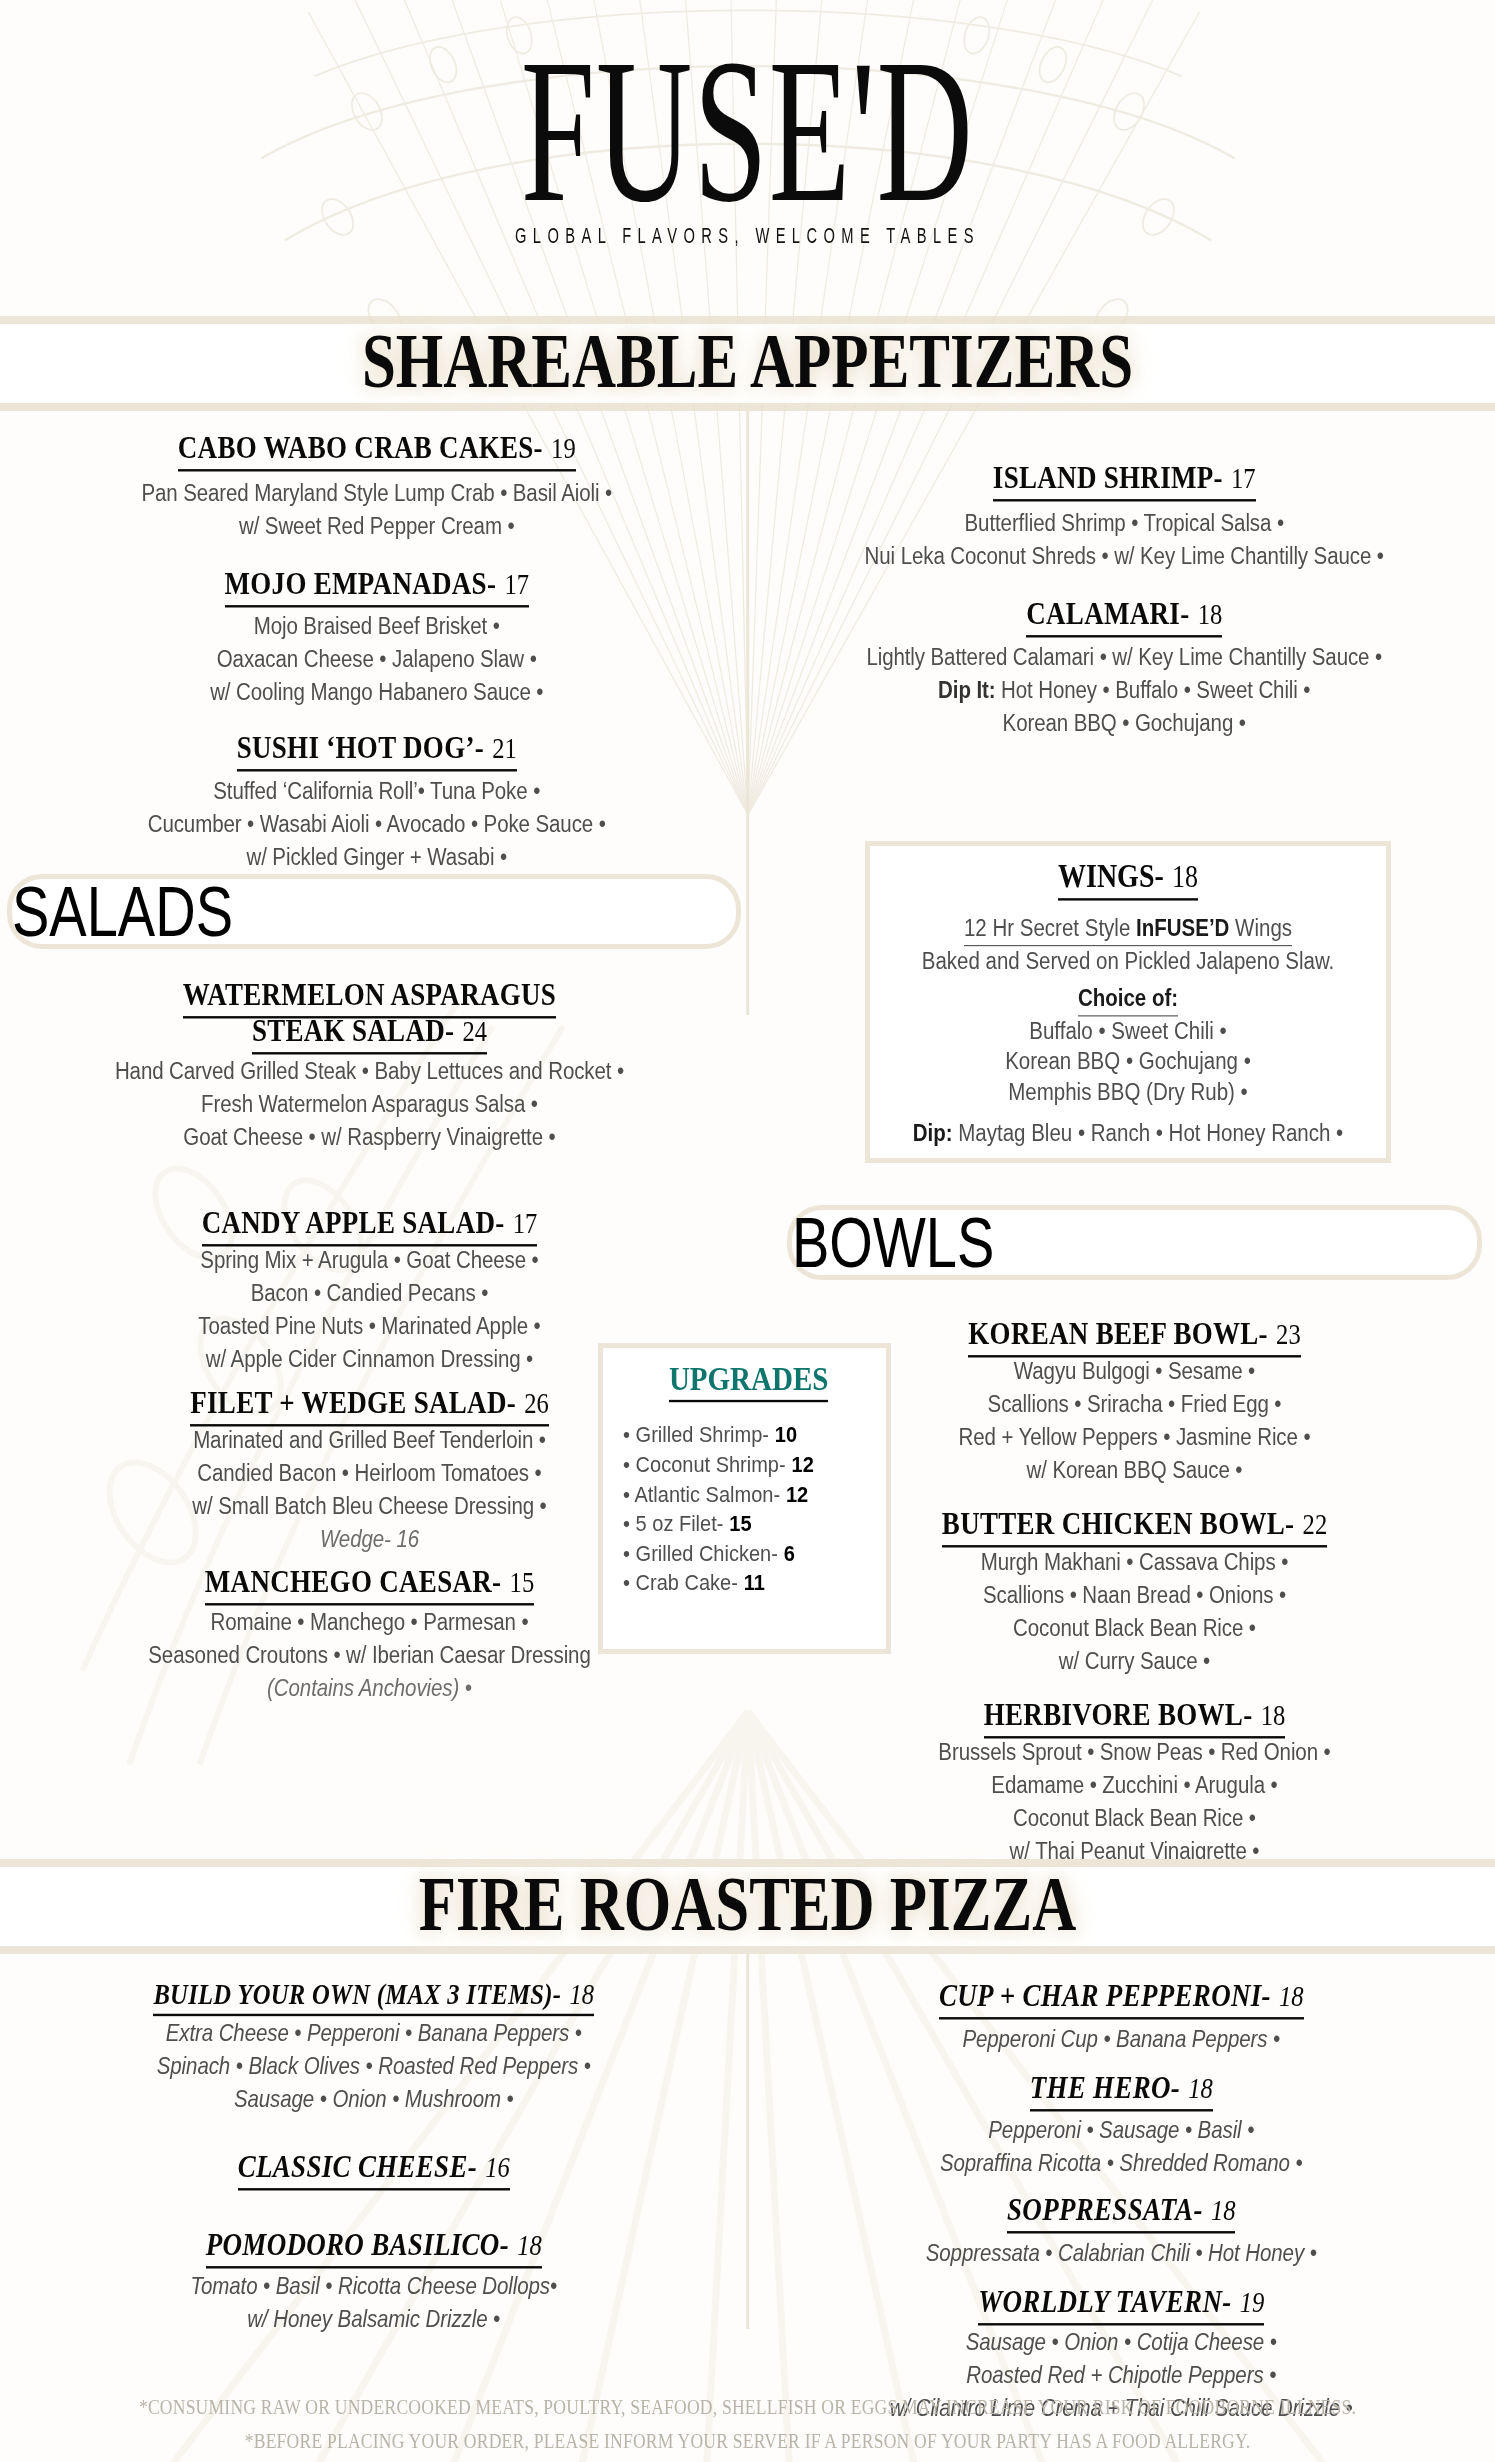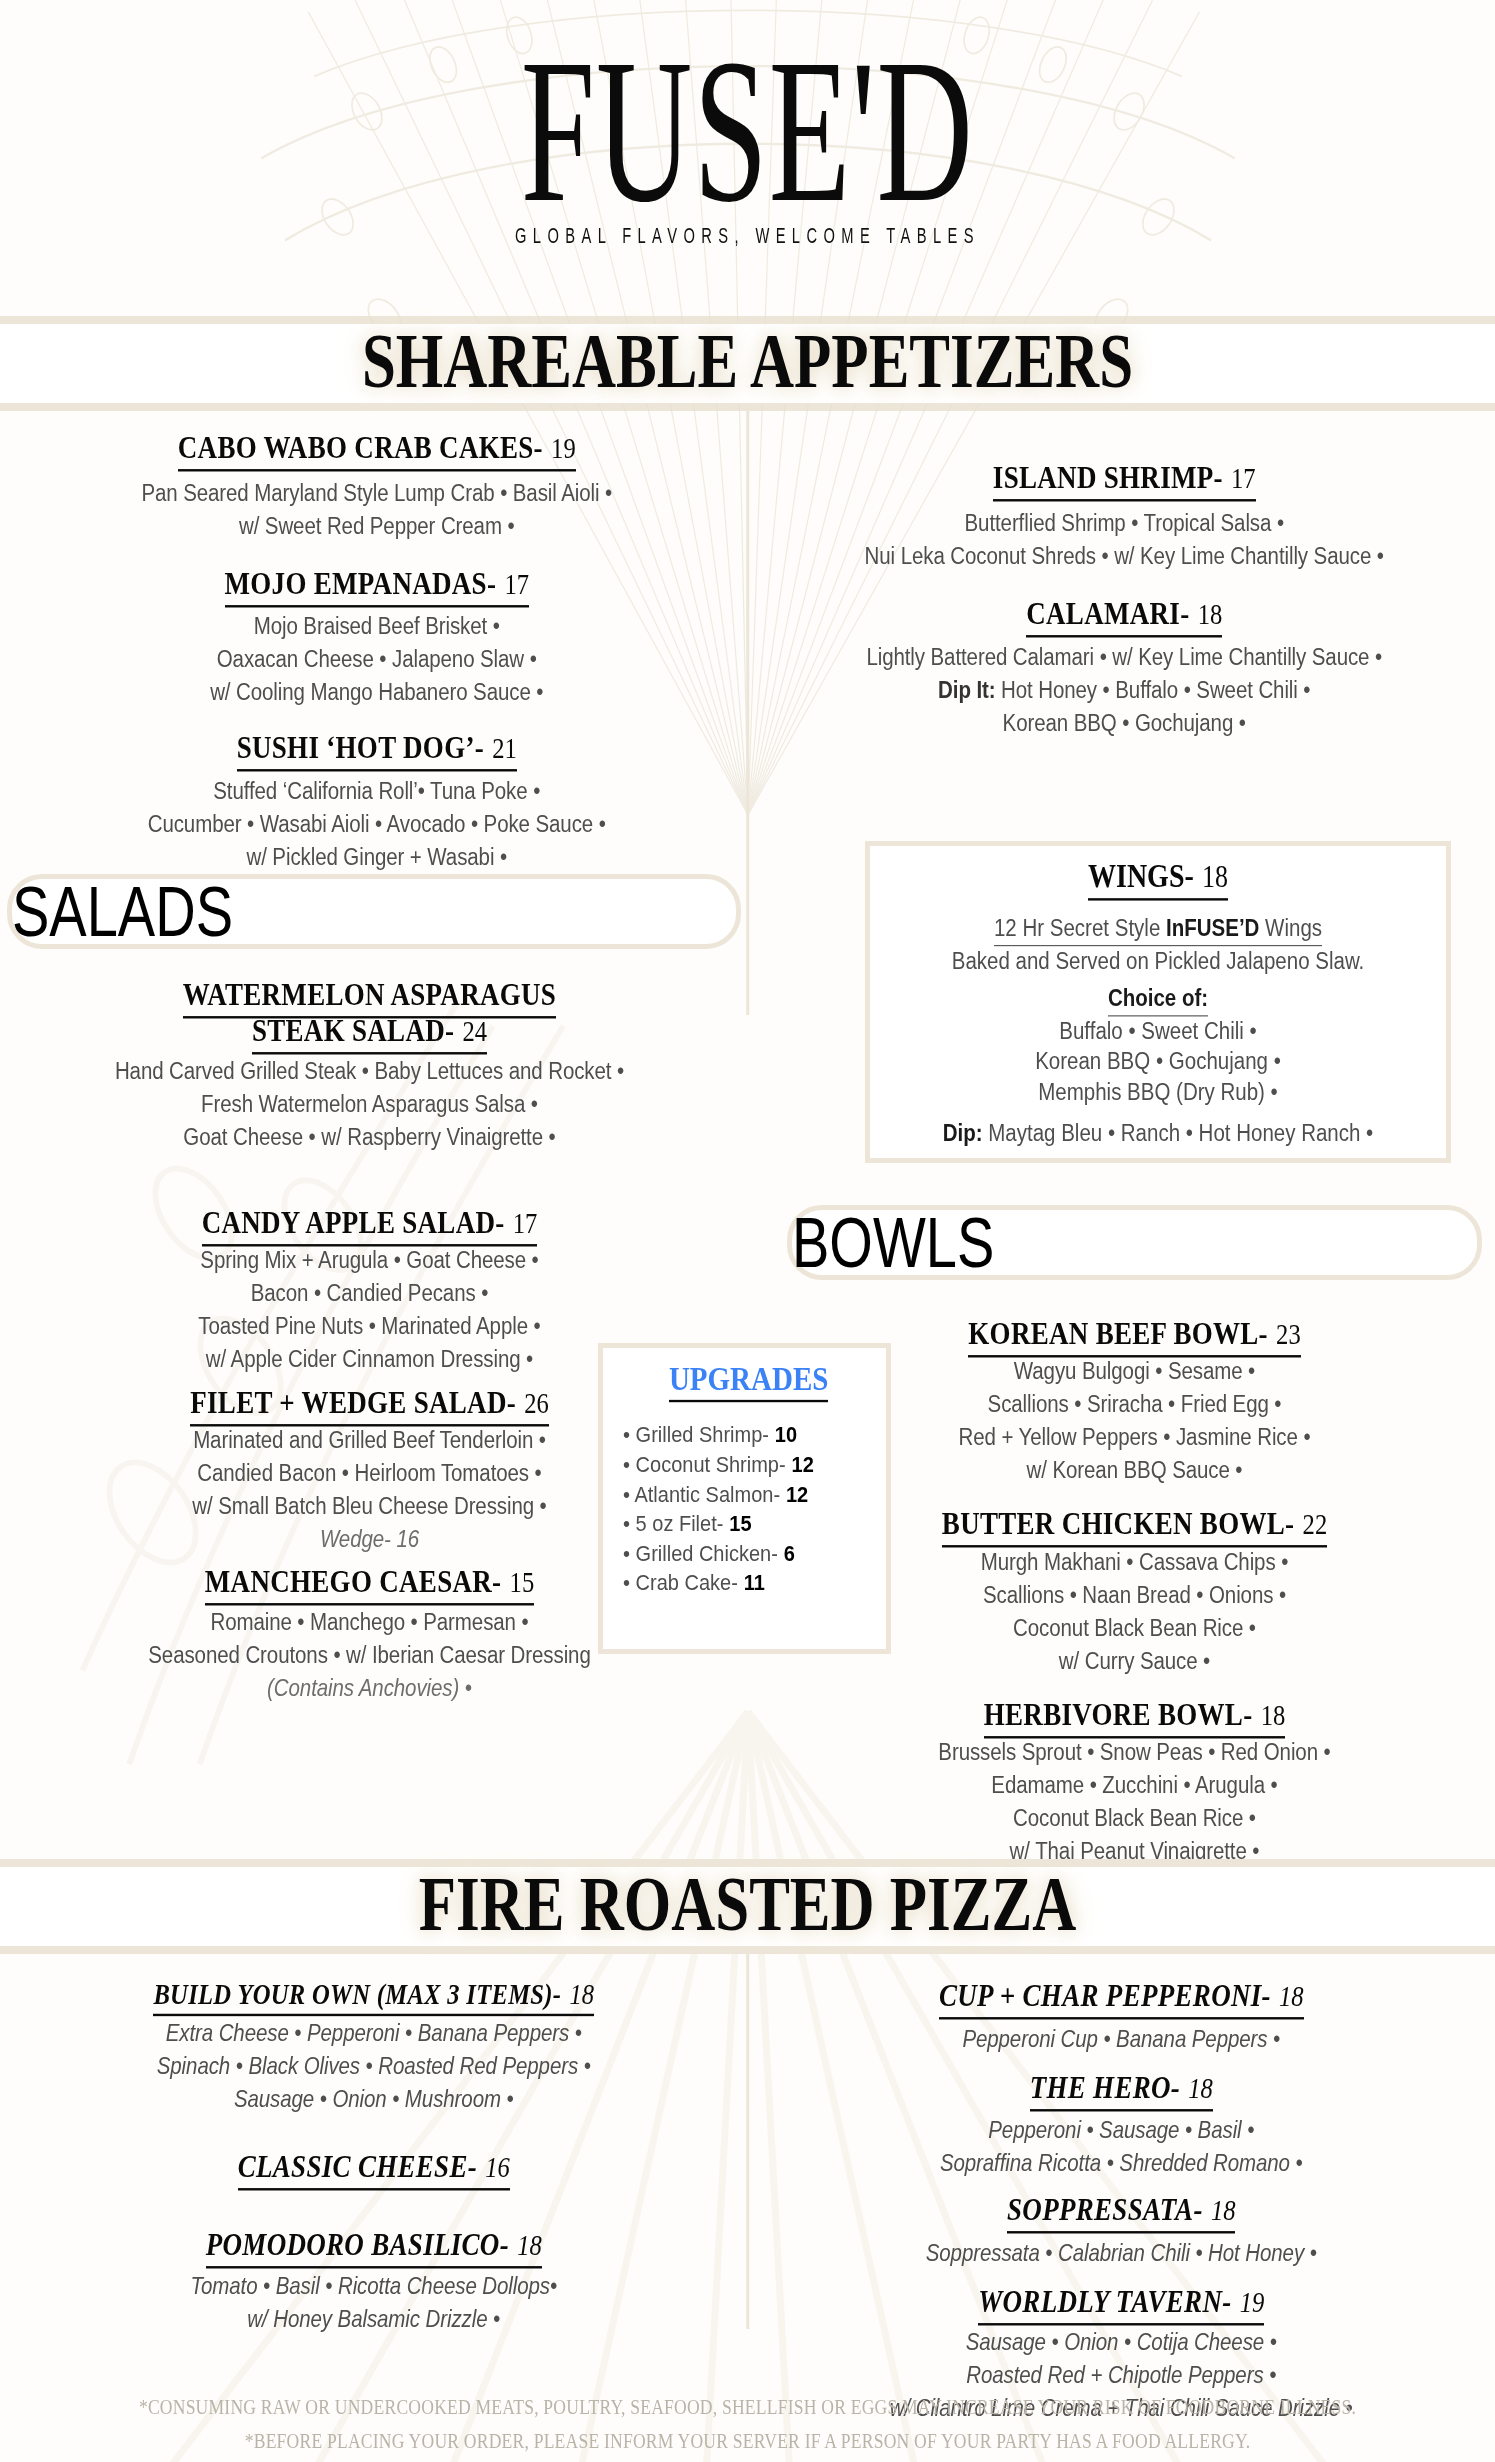--- a/index.html
+++ b/index.html
@@ -113,34 +113,34 @@
     display:inline-block;border-bottom:2.9px solid #0a0a0a;padding-bottom:2.3px;
     transform:scaleY(1.2);
   }
   .box-title .price{font-weight:400;font-size:26px;padding-left:8.2px;}
 
   .upgrades{
     position:absolute;left:598px;top:1343px;width:293px;height:311px;
     padding:15.2px 11.7px 11.7px 20px;
   }
   .upg-title{
-    font-family:"Liberation Serif", serif;font-size:29px;font-weight:700;color:#3b82f6;
+    font-family:"Liberation Serif", serif;font-size:29px;font-weight:700;color:#0f766e;
     display:block;text-align:center;
   }
   .upg-title span{display:inline-block;border-bottom:2.9px solid #0a0a0a;padding-bottom:1.2px;transform:scaleY(1.18);}
   .upg-list{list-style:none;margin:21px 0 0 0;padding:0;}
   .upg-list li{
     font-family:"Liberation Sans",sans-serif;font-size:20px;color:#4e4e4e;
     line-height:1.48;transform:scaleY(1.1);white-space:nowrap;
   }
   .upg-list li .dot{color:#4e4e4e;}
   .upg-list li .amt{color:#000;font-weight:700;padding-left:5.9px;}
 
   .wingsbox{
-    position:absolute;left:865px;top:841px;width:586px;height:322px;
+    position:absolute;left:865px;top:841px;width:526px;height:322px;
     padding:15.2px 16.4px;text-align:center;
   }
   .wings-line{
     font-family:"Liberation Sans",sans-serif;font-size:20.5px;color:#4e4e4e;line-height:1.3;
     transform:scaleY(1.14);
   }
   .wings-under{border-bottom:1.8px solid #555;display:inline-block;padding-bottom:1.2px;}
   .wings-line b{color:#1a1a1a;font-weight:700;}
 
   

